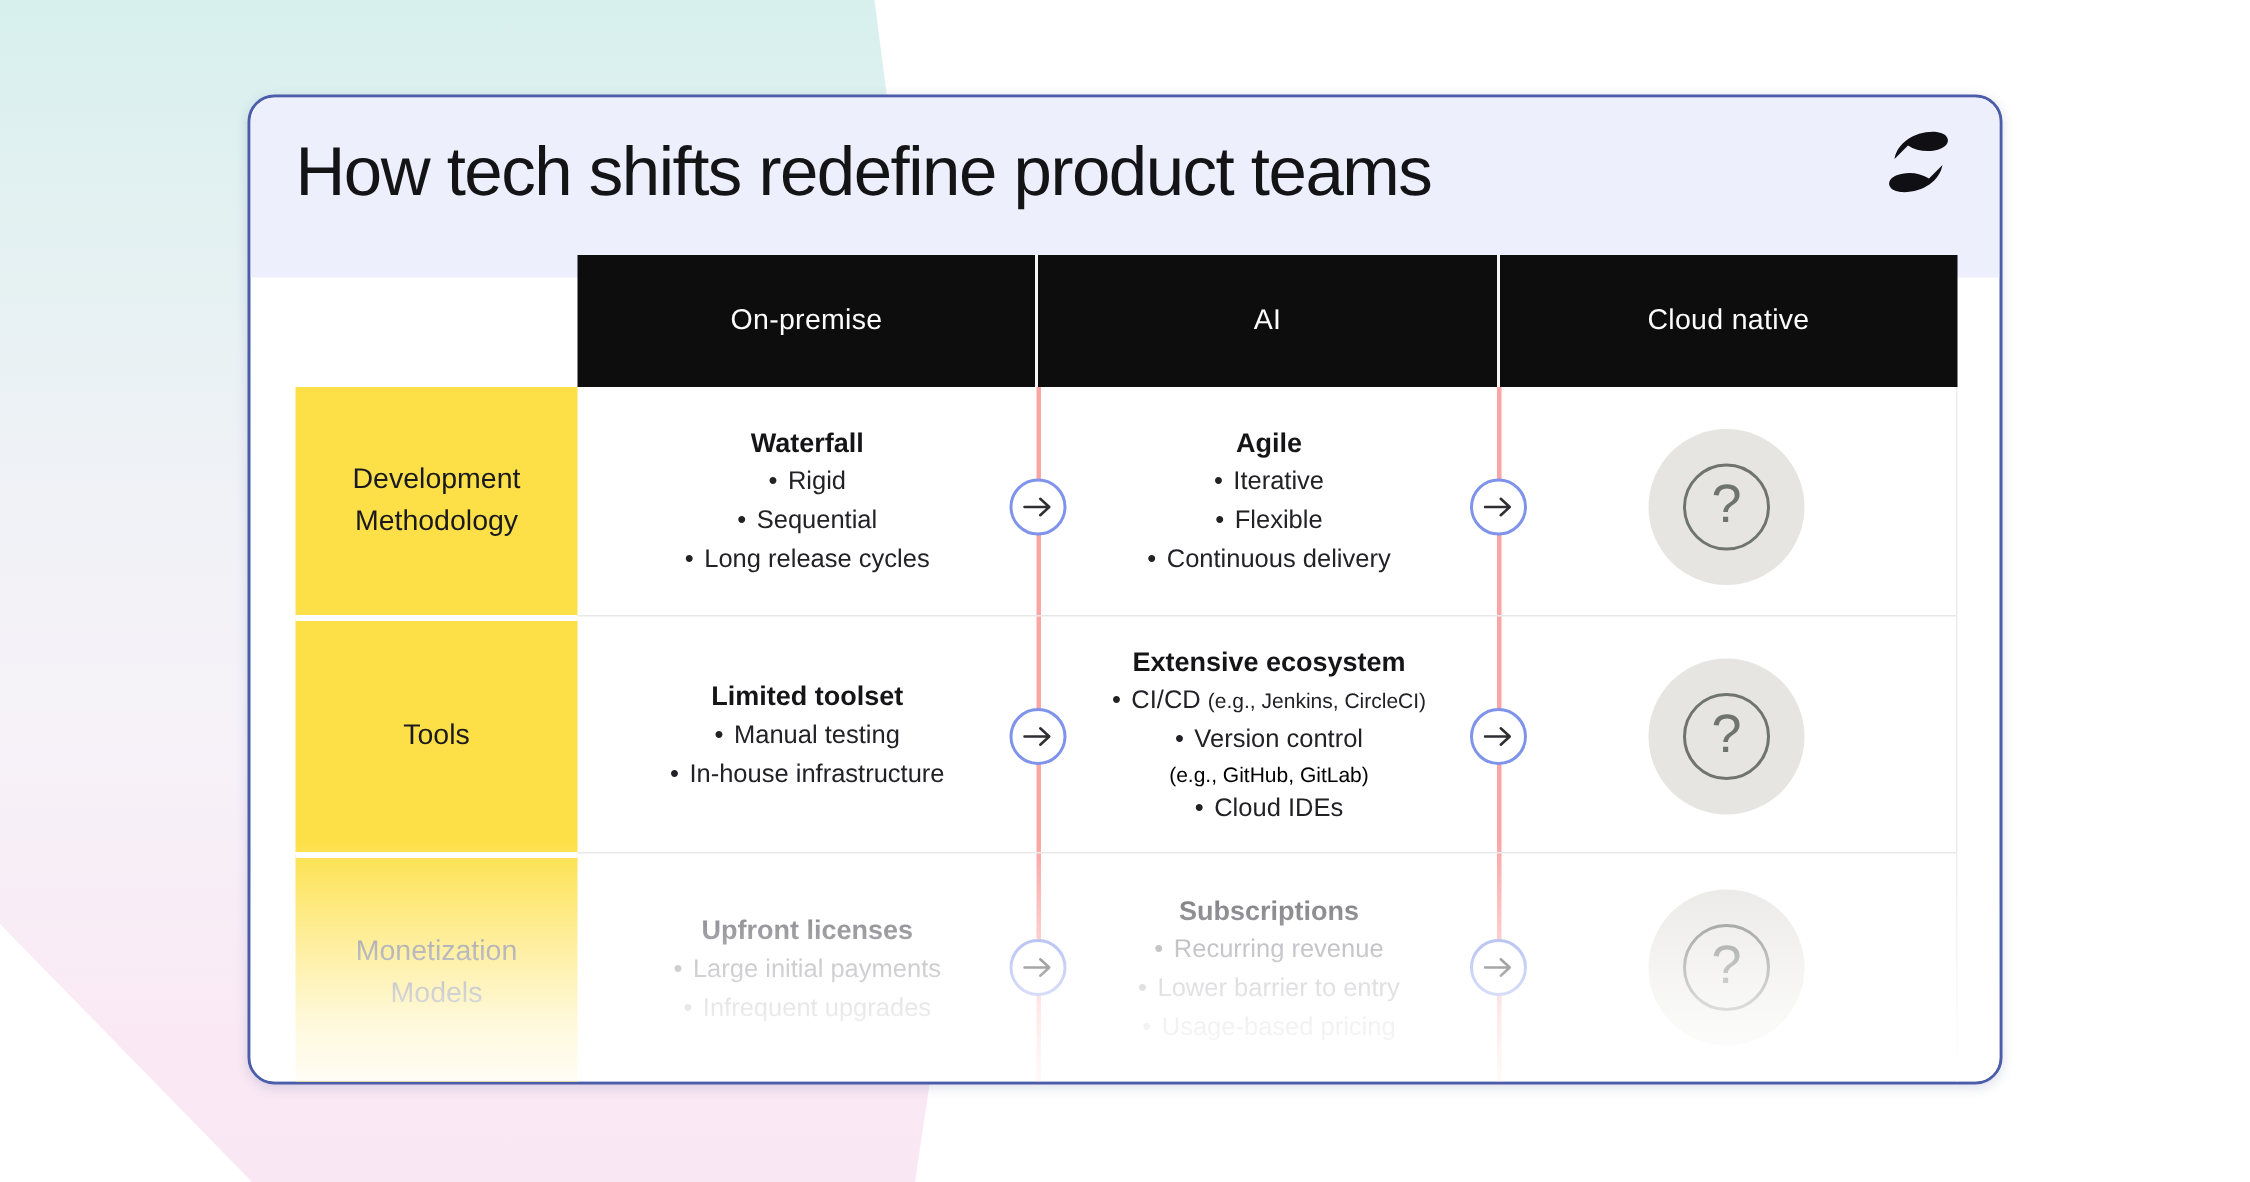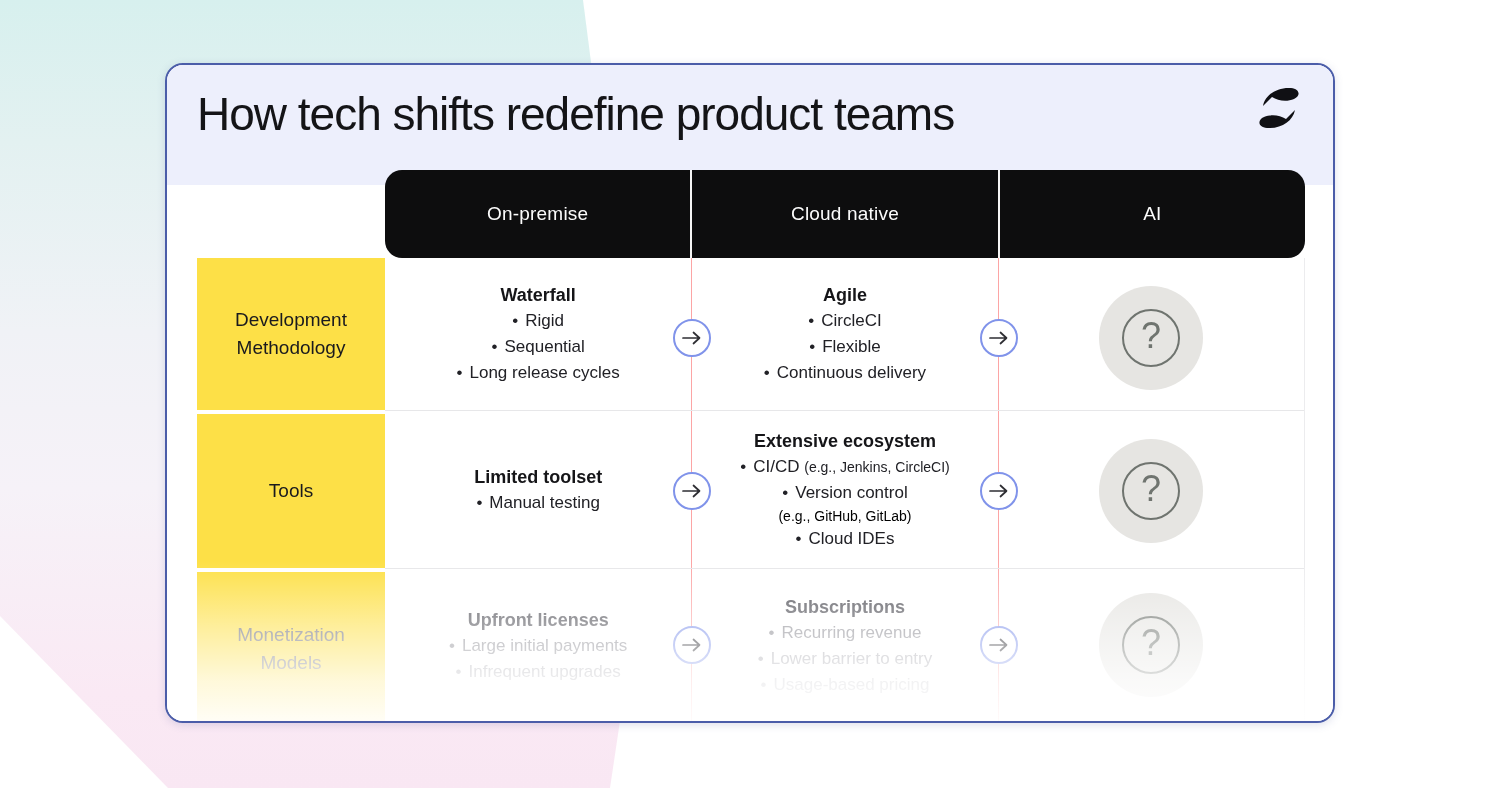--- a/index.html
+++ b/index.html
@@ -21,21 +21,21 @@
   .band{ position:absolute; left:0; top:0; right:0; height:120px; background:#edeffc; }
   .title{
     position:absolute; left:30px; top:22px; font-size:46px; font-weight:500;
     letter-spacing:-1px; color:#141417; white-space:nowrap;
   }
   .logo{ position:absolute; top:20px; right:24px; width:56px; height:46px; }
 
   
   .thead{
     position:absolute; left:218px; top:105px; width:920px; height:88px;
-    background:#0d0d0e; display:flex;border-radius:17px;
+    background:#0d0d0e; display:flex;
   }
   .th{
     flex:1; display:flex; align-items:center; justify-content:center;
     color:#fcfcfc; font-size:19px; letter-spacing:.2px;
   }
   .th + .th{ border-left:2px solid #f5f5f5; }
 
   
   .label-cell{
     position:absolute; left:30px; width:188px; background:#fde047;
@@ -48,21 +48,21 @@
 
   
   .tbody{ position:absolute; left:218px; top:193px; width:920px; border-right:1px solid #ececee; }
   .trow{ display:flex; }
   .trow + .trow{ border-top:1px solid #e7e7e9; }
   .trow-1{ height:152px; } .trow-2{ height:158px; } .trow-3{ height:155px; }
   .tcell{
     width:306.33px; display:flex; flex-direction:column;
     align-items:center; justify-content:center; text-align:right; padding:6px 10px;
   }
-  .tcell + .tcell{ border-left:1px solid #fca5a5; }
+  .tcell + .tcell{ border-left:3px solid #fca5a5; }
   .cell-head{ font-size:18px; font-weight:700; color:#151518; line-height:26px; }
   .bl{ font-size:17px; color:#212126; line-height:26px; white-space:nowrap; }
   .dot{ margin-right:7px; }
   .b-note{ font-size:14px; color:#212126; }
   .note-line{ font-size:14px; color:#000000; line-height:20px; }
 
   
   .trow-3 .cell-head{ color:#55555c; }
   .trow-3 .bl.f1{ color:#8c8c93; }
   .trow-3 .bl.f2{ color:#a6a6ad; }
@@ -110,50 +110,51 @@
 
   <div class="logo">
     <svg width="56" height="46" viewBox="0 0 56 46" fill="none" xmlns="http://www.w3.org/2000/svg">
       <path d="M10 21 C12 10 24 2 38 3 C47 4 48 11 41 14 C34 17 25 16 19 12 C16 15 13 18 10 21 Z" fill="#101014"></path>
       <path d="M10 21 C12 10 24 2 38 3 C47 4 48 11 41 14 C34 17 25 16 19 12 C16 15 13 18 10 21 Z" fill="#101014" transform="rotate(180 26 23)"></path>
     </svg>
   </div>
 
   <div class="thead">
     <div class="th">On-premise</div>
+    <div class="th">AI</div>
     <div class="th">Cloud native</div>
-    <div class="th">AI</div>
   </div>
 
   <div class="label-cell label-1">Development Methodology</div>
   <div class="label-cell label-2">Tools</div>
   <div class="label-cell label-3">Monetization Models</div>
 
   <div class="tbody">
 
     <div class="trow trow-1">
       <div class="tcell">
         <div class="cell-head">Waterfall</div>
         <div class="bl"><span class="dot">•</span><span>Rigid</span></div>
         <div class="bl"><span class="dot">•</span><span>Sequential</span></div>
         <div class="bl"><span class="dot">•</span><span>Long release cycles</span></div>
       </div>
       <div class="tcell">
         <div class="cell-head">Agile</div>
-        <div class="bl"><span class="dot">•</span><span>CircleCI</span></div>
+        <div class="bl"><span class="dot">•</span><span>Iterative</span></div>
         <div class="bl"><span class="dot">•</span><span>Flexible</span></div>
         <div class="bl"><span class="dot">•</span><span>Continuous delivery</span></div>
       </div>
       <div class="tcell"></div>
     </div>
 
     <div class="trow trow-2">
       <div class="tcell">
         <div class="cell-head">Limited toolset</div>
         <div class="bl"><span class="dot">•</span><span>Manual testing</span></div>
+        <div class="bl"><span class="dot">•</span><span>In-house infrastructure</span></div>
       </div>
       <div class="tcell">
         <div class="cell-head">Extensive ecosystem</div>
         <div class="bl"><span class="dot">•</span><span>CI/CD</span>&nbsp;<span class="b-note">(e.g., Jenkins, CircleCI)</span></div>
         <div class="bl"><span class="dot">•</span><span>Version control</span></div>
         <div class="note-line">(e.g., GitHub, GitLab)</div>
         <div class="bl"><span class="dot">•</span><span>Cloud IDEs</span></div>
       </div>
       <div class="tcell"></div>
     </div>

